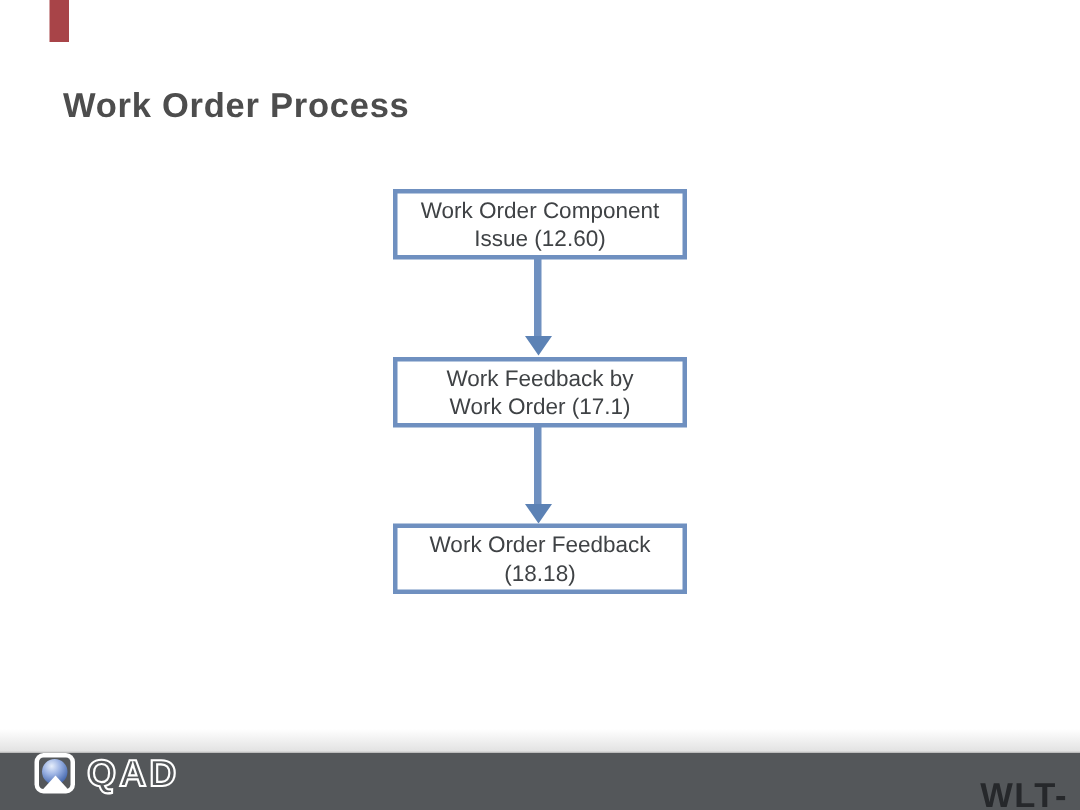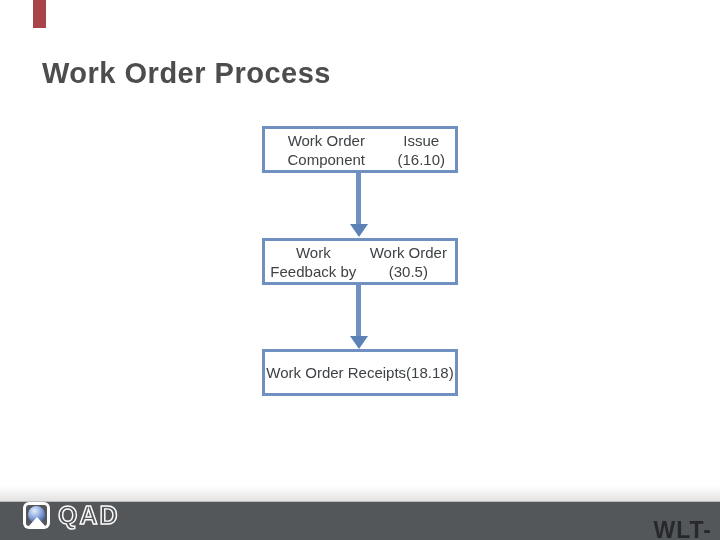--- a/index.html
+++ b/index.html
@@ -3,27 +3,27 @@
 <meta charset="utf-8">
 <style>
   html,body{margin:0;padding:0;background:#888;}
   .slide{
     position:relative;width:720px;height:540px;background:#ffffff;
     overflow:hidden;font-family:"Liberation Sans",sans-serif;
   }
   .accent-bar{position:absolute;left:33px;top:0;width:13px;height:28px;background:#A84448;}
   .title{
     position:absolute;left:42px;top:57px;margin:0;
-    font-size:29px;font-weight:bold;color:#4D4D4D;letter-spacing:.5px;
+    font-size:23px;font-weight:bold;color:#4D4D4D;letter-spacing:.5px;
   }
   
   .flow-box{
     position:absolute;left:262px;width:196px;height:47px;box-sizing:border-box;
     border:3px solid #6F90C0;background:#ffffff;
-    display:flex;flex-direction:row;justify-content:center;align-items:center;
+    display:flex;flex-direction:column;justify-content:center;align-items:center;
     text-align:center;font-size:15px;line-height:19px;color:#3F4245;
   }
   .box1{top:126px}.box2{top:238px}.box3{top:349px}
   
   .arrow-line{position:absolute;left:356px;width:5px;background:#6F90C0;}
   .arrow-head{
     position:absolute;left:350px;width:0;height:0;
     border-left:9px solid transparent;border-right:9px solid transparent;
     border-top:13px solid #5C82B5;
   }
@@ -68,40 +68,40 @@
 <div class="slide">
 
   <div class="accent-bar"></div>
 
   <h1 class="title">Work Order Process</h1>
 
   <div>
 
     <div class="flow-box box1">
       <div>Work Order Component</div>
-      <div>Issue (16.10)</div>
+      <div>Issue (12.60)</div>
     </div>
 
     <div class="arrow1">
       <div class="arrow-line"></div>
       <div class="arrow-head"></div>
     </div>
 
     <div class="flow-box box2">
       <div>Work Feedback by</div>
-      <div>Work Order (30.5)</div>
+      <div>Work Order (17.1)</div>
     </div>
 
     <div class="arrow2">
       <div class="arrow-line"></div>
       <div class="arrow-head"></div>
     </div>
 
     <div class="flow-box box3">
-      <div>Work Order Receipts</div>
+      <div>Work Order Feedback</div>
       <div>(18.18)</div>
     </div>
 
   </div>
 
   <div class="footer-gradient"></div>
 
   <div class="footer-bar">
 
     <div class="qad-logo">

